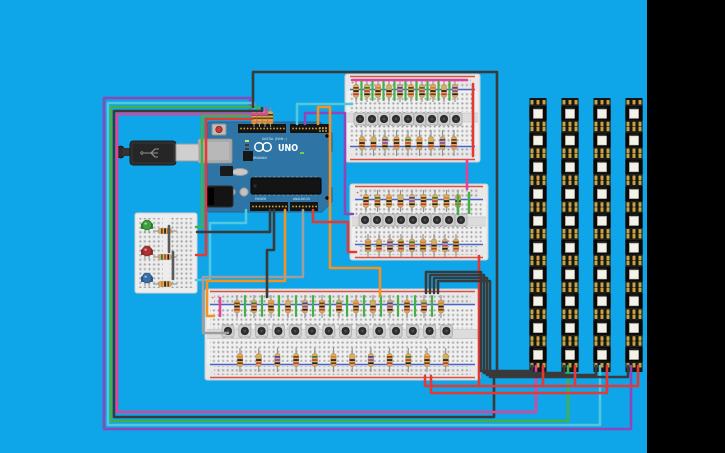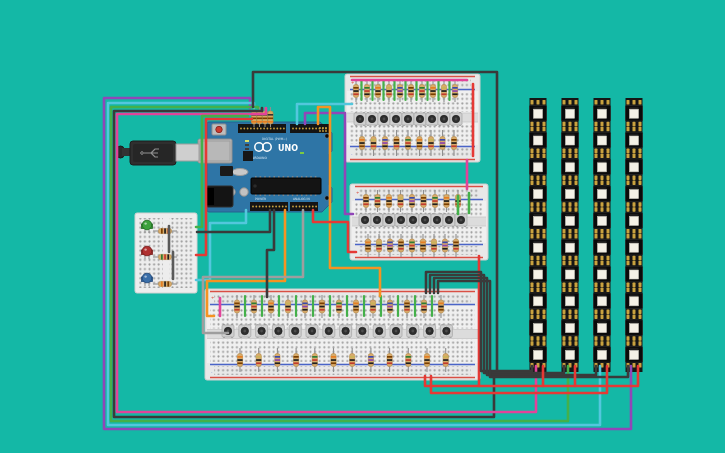--- a/index.html
+++ b/index.html
@@ -1,16 +1,16 @@
 <!DOCTYPE html>
 <html><head>
 <meta charset="utf-8">
 <style>
   html,body{margin:0;padding:0;background:#000;}
-  .stage{position:relative;width:725px;height:453px;background:#14b8a6;overflow:hidden;
+  .stage{position:relative;width:647px;height:453px;background:#0ea5e9;overflow:hidden;
          font-family:"DejaVu Sans",sans-serif;}
   svg{position:absolute;left:0;top:0;}
   text{font-family:"DejaVu Sans",sans-serif;}
 </style>
 </head>
 <body>
 
 <div class="stage">
   <svg id="scene" width="725" height="453" viewBox="0 0 725 453">
       <defs>

